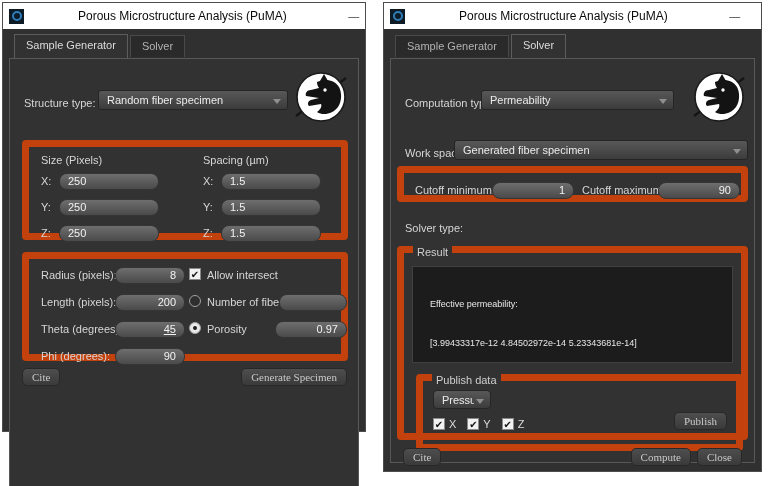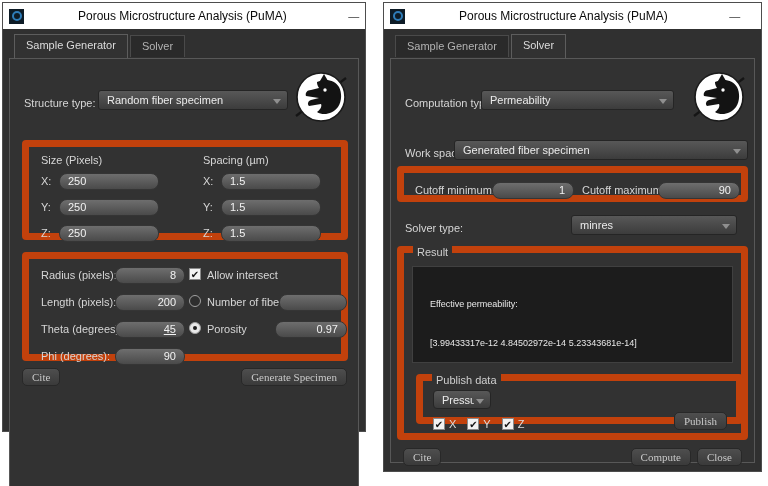--- a/index.html
+++ b/index.html
@@ -176,35 +176,31 @@
     </div>
 
     <div class="groupbox" style="left:6px; top:107px; width:351px; height:36px;">
       <span class="lbl" style="left:11px; top:11px;">Cutoff minimum:</span>
       <div class="field right" style="left:88px; top:9px; width:82px;">1</div>
       <span class="lbl" style="left:178px; top:11px;">Cutoff maximum:</span>
       <div class="field right" style="left:254px; top:9px; width:82px;">90</div>
     </div>
 
     <span class="lbl" style="left:14px; top:163px;">Solver type:</span>
-    <div class="combo" style="left:180px; top:156px; width:166px;">
-      <span class="ctext">minres</span>
-      <span class="carrow"></span>
-    </div>
 
     <div class="groupbox" style="left:6px; top:187px; width:351px; height:194px;">
       <span class="gb-title">Result</span>
       <div class="result-area" style="left:8px; top:13px; right:8px; height:97px;">
         <div>Effective permeability:</div>
         <div>[3.99433317e-12 4.84502972e-14 5.23343681e-14]</div>
         
         
       </div>
 
-      <div class="groupbox" style="left:12px; top:121px; width:327px; height:50px;">
+      <div class="groupbox" style="left:12px; top:121px; width:327px; height:77px;">
         <span class="gb-title" style="background:#323232;">Publish data</span>
         <div class="combo" style="left:10px; top:9px; width:58px; height:19px; border-radius:4px;">
           <span class="ctext">Pressure</span>
           <span class="carrow" style="top:8px;"></span>
         </div>
         <div class="checks" style="left:10px; top:37px;">
           <span class="ci">
               <span class="cb">✔</span>
               <span>X</span>
             </span>

